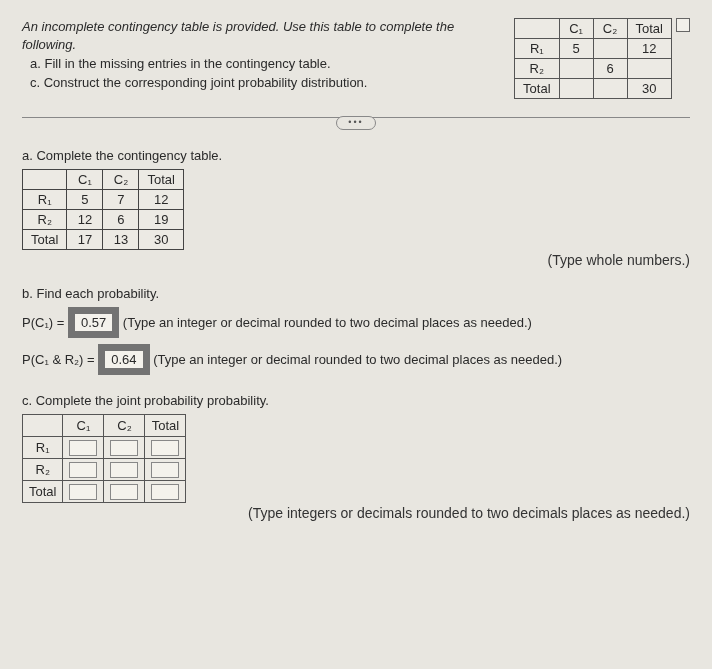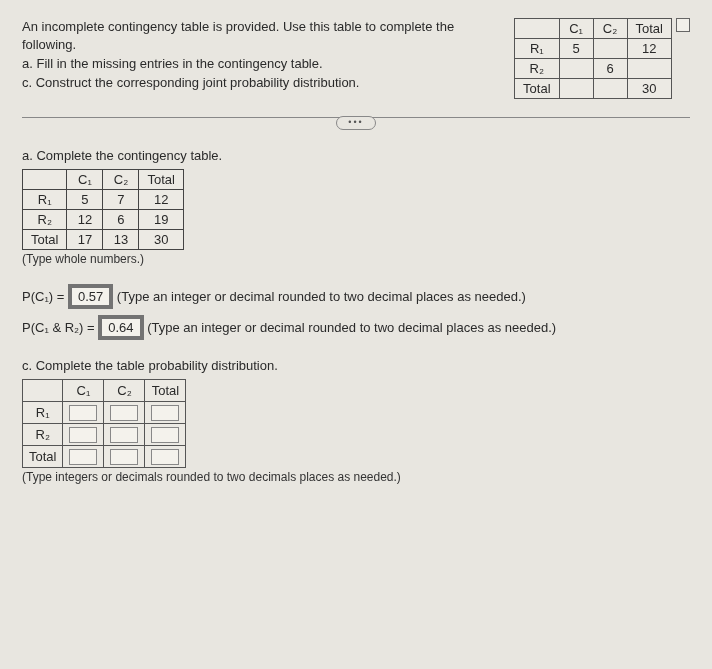--- a/index.html
+++ b/index.html
@@ -22,22 +22,22 @@
     }
     .top-row {
       display: flex;
       justify-content: space-between;
       gap: 14px;
     }
     .prompt {
       flex: 1;
       line-height: 1.35;
     }
-    .prompt .intro { margin-bottom: 2px; }
-    .prompt .item { margin: 1px 0; }
+    .prompt .intro { margin-bottom: 2px; font-style: italic; }
+    .prompt .item { margin: 1px 8px; }
     .mini-table {
       border-collapse: collapse;
       font-size: 13px;
     }
     .mini-table td, .mini-table th {
       border: 1px solid #555;
       padding: 2px 8px;
       text-align: center;
       min-width: 34px;
       height: 20px;
@@ -82,28 +82,29 @@
     .ans-table td, .ans-table th {
       border: 1px solid #444;
       padding: 2px 8px;
       text-align: center;
       min-width: 36px;
       height: 20px;
       font-weight: normal;
       background: #eceae4;
     }
     .hint {
-      font-size: 12px;
+      font-size: 14px;
       margin-top: 2px;
       color: #333;
+      text-align: right;
     }
     .prob-line { margin: 6px 0; }
     .value-box {
       display: inline-block;
-      border: 4px solid #737373;
+      border: 7px solid #737373;
       background: #f4f2ec;
       padding: 1px 6px;
       min-width: 32px;
       text-align: center;
     }
     .input-cell {
       display: inline-block;
       width: 28px;
       height: 16px;
       border: 1px solid #888;
@@ -198,30 +199,31 @@
         <td>17</td>
         <td>13</td>
         <td>30</td>
       </tr>
     </tbody>
       </table>
     <div class="hint">(Type whole numbers.)</div>
   </div>
 
   <div class="section">
+    <div class="section-title">b. Find each probability.</div>
     <div class="prob-line">
       <span>P(C₁) = </span><span class="value-box">0.57</span><span> (Type an integer or decimal rounded to two decimal places as needed.)</span>
     </div>
     <div class="prob-line">
       <span>P(C₁ &amp; R₂) = </span><span class="value-box">0.64</span><span> (Type an integer or decimal rounded to two decimal places as needed.)</span>
     </div>
   </div>
 
   <div class="section">
-    <div class="section-title">c. Complete the table probability distribution.</div>
+    <div class="section-title">c. Complete the joint probability probability.</div>
     <table class="c-table">
       <tbody>
           <tr>
         <td></td>
         <th>C₁</th>
         <th>C₂</th>
         <th>Total</th>
       </tr>
       <tr>
         <th>R₁</th>

